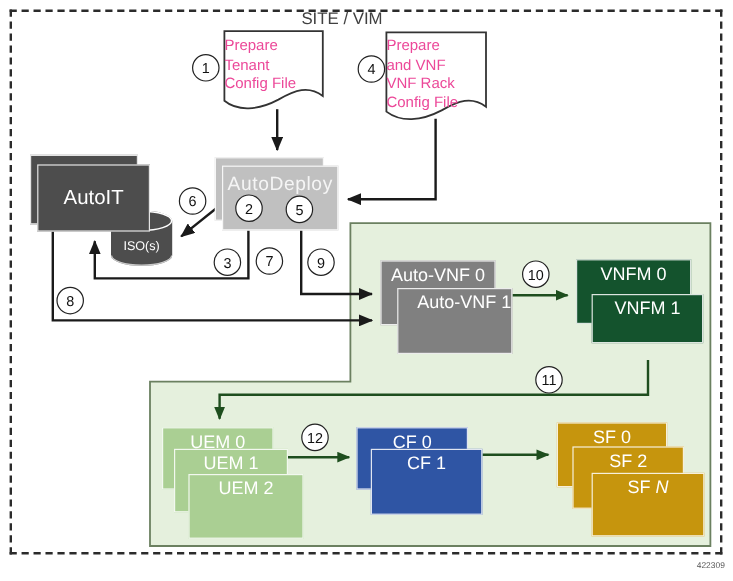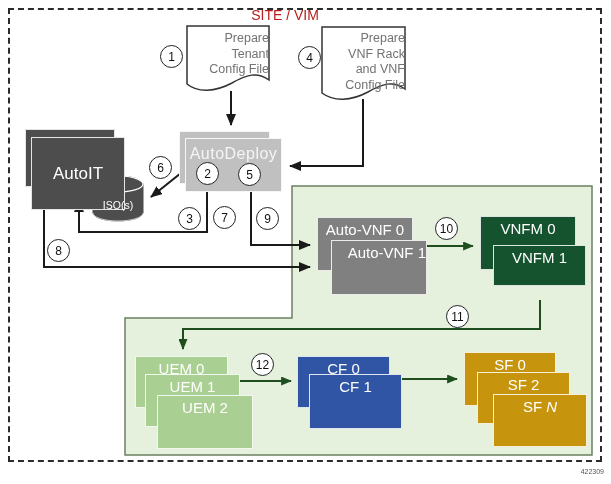--- a/index.html
+++ b/index.html
@@ -1,23 +1,23 @@
 <!DOCTYPE html>
 <html><head>
 <meta charset="utf-8">
 <style>
   html,body{margin:0;padding:0;background:#fff;}
   body{width:611px;height:484px;position:relative;font-family:"Liberation Sans",sans-serif;overflow:hidden;}
   .abs{position:absolute;}
   #outer-border{left:8px;top:8px;width:590px;height:450px;border:2px dashed #2b2b2b;}
-  #site-label{left:230px;top:7px;width:110px;text-align:center;font-size:14px;color:#b91c1c;}
+  #site-label{left:230px;top:7px;width:110px;text-align:center;font-size:14px;color:#404040;}
   #vnf-label{left:417px;top:190px;width:52px;text-align:center;font-size:13.5px;color:#333;}
   #figure-id{left:560px;top:468px;width:44px;text-align:right;font-size:7px;color:#555;}
   svg.layer{position:absolute;left:0;top:0;z-index:1;}
-  .doc-text{z-index:2;text-align:right;font-size:12.5px;line-height:15.5px;color:#737373;}
+  .doc-text{z-index:2;text-align:left;font-size:12.5px;line-height:15.5px;color:#ec4899;}
   .doc-text span{display:block;}
   .box{z-index:2;color:#fff;text-align:center;font-size:15px;box-sizing:border-box;}
   .box .lbl{display:block;padding-top:3px;}
   .stack-edge{border:1px solid rgba(255,255,255,0.85);}
   .autoit{background:#4d4d4d;}
   .autodeploy{background:#c0c0c0;color:#f5f5f5;}
   .autovnf{background:#808080;}
   .vnfm{background:#14532d;}
   .uem{background:#aacf93;}
   .cf{background:#2f55a4;}
@@ -77,27 +77,27 @@
 <div class="abs" id="vnf-label">VNF</div>
 <div class="abs" id="figure-id">422309</div>
 
 <div class="abs doc-text" style="left:187px;top:31px;width:82px;">
   <span>Prepare</span>
   <span>Tenant</span>
   <span>Config File</span>
 </div>
 <div class="abs doc-text" style="left:322px;top:31px;width:83px;">
   <span>Prepare</span>
+  <span>and VNF</span>
   <span>VNF Rack</span>
-  <span>and VNF</span>
   <span>Config File</span>
 </div>
 
 <div class="abs box autoit stack-edge" style="left:25px;top:129px;width:90px;height:58px;"></div>
-<div class="abs box autoit stack-edge" id="autoit-front" style="left:31px;top:137px;width:94px;height:73px;">
+<div class="abs box autoit stack-edge" id="autoit-front" style="left:31px;top:137px;width:94px;height:56px;">
   <span>AutoIT</span>
 </div>
 
 <div class="abs" id="iso-label">ISO(s)</div>
 
 <div class="abs box autodeploy stack-edge" style="left:179px;top:131px;width:91px;height:53px;"></div>
 <div class="abs box autodeploy stack-edge" id="autodeploy-front" style="left:185px;top:138px;width:97px;height:54px;">
   <span class="lbl" style="padding-top:6px;">AutoDeploy</span>
 </div>
 

